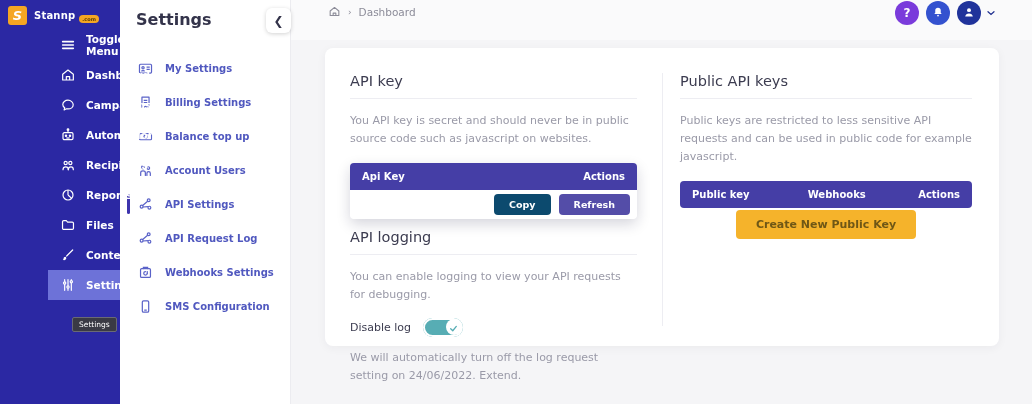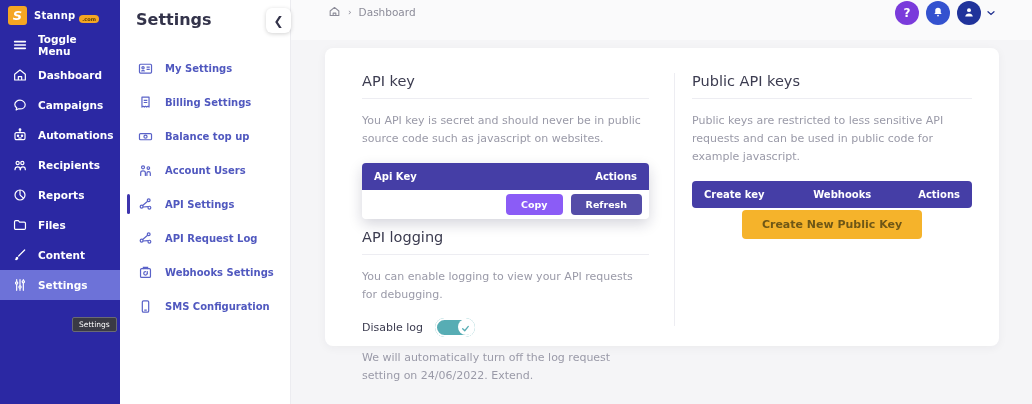--- a/index.html
+++ b/index.html
@@ -11,21 +11,21 @@
   .sidebar { position:absolute; left:0; top:0; width:120px; height:404px;
     background:#2b28a3; color:#fff; z-index:5; }
   .logo-row { display:flex; align-items:center; gap:7px; padding:6px 8px; height:30px; }
   .logo-box { width:19px; height:19px; background:#f5a623; border-radius:3px;
     display:flex; align-items:center; justify-content:center;
     font-weight:bold; font-size:13px; color:#fff; font-style:italic; }
   .logo-text { font-weight:bold; font-size:10px; letter-spacing:.2px; }
   .logo-badge { background:#f5a623; color:#5b3c00; font-size:5px; font-weight:bold;
     border-radius:4px; padding:1px 3px; margin-left:-3px; margin-top:7px; }
   .nav-item { display:flex; align-items:center; gap:10px; height:30px; padding:0 12px;
-    font-size:10.5px; font-weight:600; cursor:pointer; position:relative; }
+    font-size:10.5px; font-weight:600; cursor:pointer; position:relative;margin-left:48px; }
   .nav-item.active { background:#6d72d8; }
   .nav-item .ic { width:16px; height:16px; flex:0 0 16px; display:flex; align-items:center; justify-content:center; }
   .nav-item .ic svg { width:16px; height:16px; }
   .tooltip { position:absolute; left:72px; top:317px; background:#3a3a44; color:#fff;
     font-size:7.5px; padding:2px 6px; border:1px solid #6a6a74; border-radius:2px; z-index:9; }
 
   
   .subnav { position:absolute; left:120px; top:0; width:171px; height:404px;
     background:#ffffff; border-right:1px solid #ececf0; z-index:4; }
   .subnav-title { font-size:16px; font-weight:600; color:#33334a; padding:10px 0 0 16px; }
@@ -56,36 +56,36 @@
   .circle-btn.bell { background:#3452cf; }
   .circle-btn.user { background:#20339b; }
   .circle-btn svg { width:14px; height:14px; }
   .acct-chevron { color:#1f2f8f; margin-left:-3px; }
   .acct-chevron svg { width:12px; height:12px; display:block; }
 
   
   .card { position:absolute; left:34px; top:48px; width:674px; height:298px;
     background:#fff; border-radius:8px; box-shadow:0 2px 10px rgba(30,30,60,.05);
     display:flex; }
-  .col-left { width:337px; padding:25px 25px 0 25px;margin-left:12px; }
+  .col-left { width:337px; padding:25px 25px 0 25px; }
   .col-divider { width:1px; background:#ededf2; margin:25px 0 20px 0; }
   .col-right { flex:1; padding:25px 27px 0 17px; }
   .sec-title { font-size:14.5px; color:#3c3c50; font-weight:500; padding-bottom:9px;
     border-bottom:1px solid #ededf2; }
   .sec-desc { font-size:11px; color:#9a9aa8; line-height:1.65; margin-top:13px; }
 
   .tbl { margin-top:15px; border-radius:5px; box-shadow:0 5px 14px rgba(20,20,60,.18); position:relative; z-index:2; background:#fff; }
   .tbl-head { background:#453ea6; color:#fff; height:27px; display:flex;
     align-items:center; justify-content:space-between; padding:0 12px;
     border-radius:4px 4px 0 0; font-size:10px; font-weight:bold; }
   .tbl-row { height:29px; display:flex; align-items:center; justify-content:flex-end;
     gap:8px; padding:0 7px; background:#fff; border-radius:0 0 4px 4px; }
   .btn { border:none; border-radius:4px; color:#fff; font-size:9.5px; font-weight:600;
     padding:5px 15px; cursor:pointer; font-family:inherit; }
-  .btn.copy { background:#8b5cf6; }
+  .btn.copy { background:#0c4a6e; }
   .btn.refresh { background:#544da8; }
 
   .sec-gap { margin-top:10px; }
   .toggle-row { display:flex; align-items:center; gap:12px; margin-top:13px; }
   .toggle-label { font-size:11px; color:#3c3c50; font-weight:500; }
   .toggle { width:40px; height:19px; background:#57adb4; border-radius:10px;
     position:relative; cursor:pointer; box-shadow:0 0 0 2px #fff inset; }
   .toggle .knob { position:absolute; right:1.5px; top:1.5px; width:16px; height:16px;
     background:#fff; border-radius:50%; display:flex; align-items:center;
     justify-content:center; color:#57adb4; }
@@ -352,21 +352,21 @@
       </div>
     </div>
 
     <div class="col-divider"></div>
 
     <div class="col-right">
       <div class="sec-title">Public API keys</div>
       <div class="sec-desc">Public keys are restricted to less sensitive API requests and can be used in public code for example javascript.</div>
 
       <div class="tbl2-head">
-        <span class="th1">Create key</span>
+        <span class="th1">Public key</span>
         <span class="th2">Webhooks</span>
         <span class="th3">Actions</span>
       </div>
 
       <div class="create-btn-row">
         <button class="btn-yellow">Create New Public Key</button>
       </div>
     </div>
   </div>
 </div>

